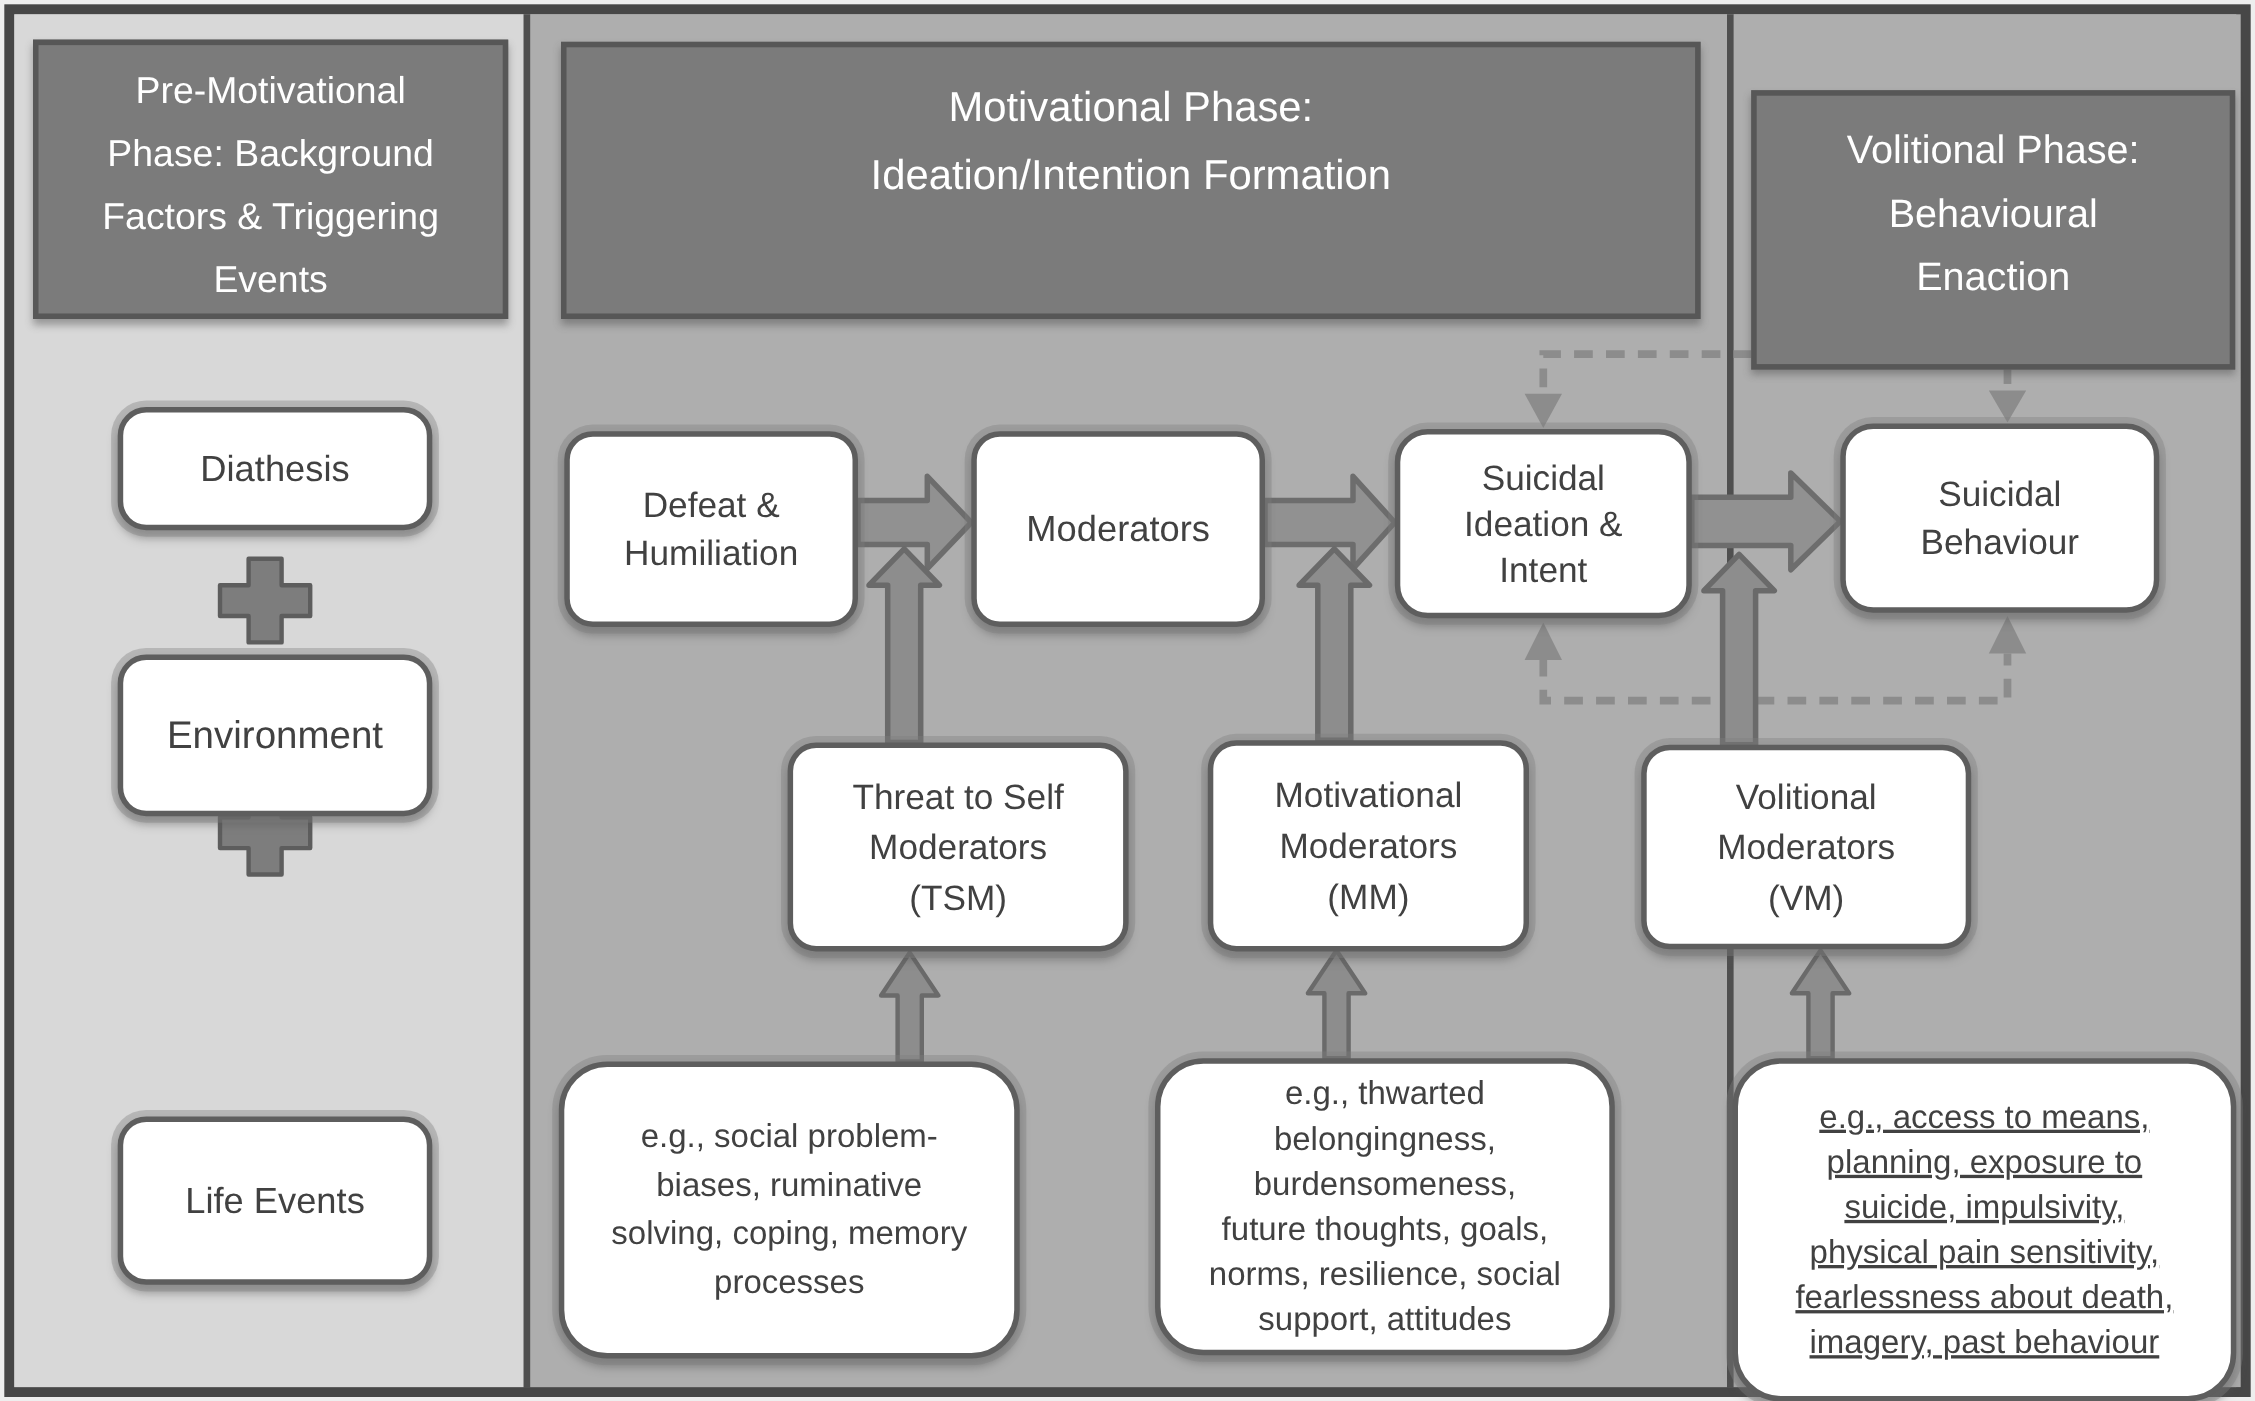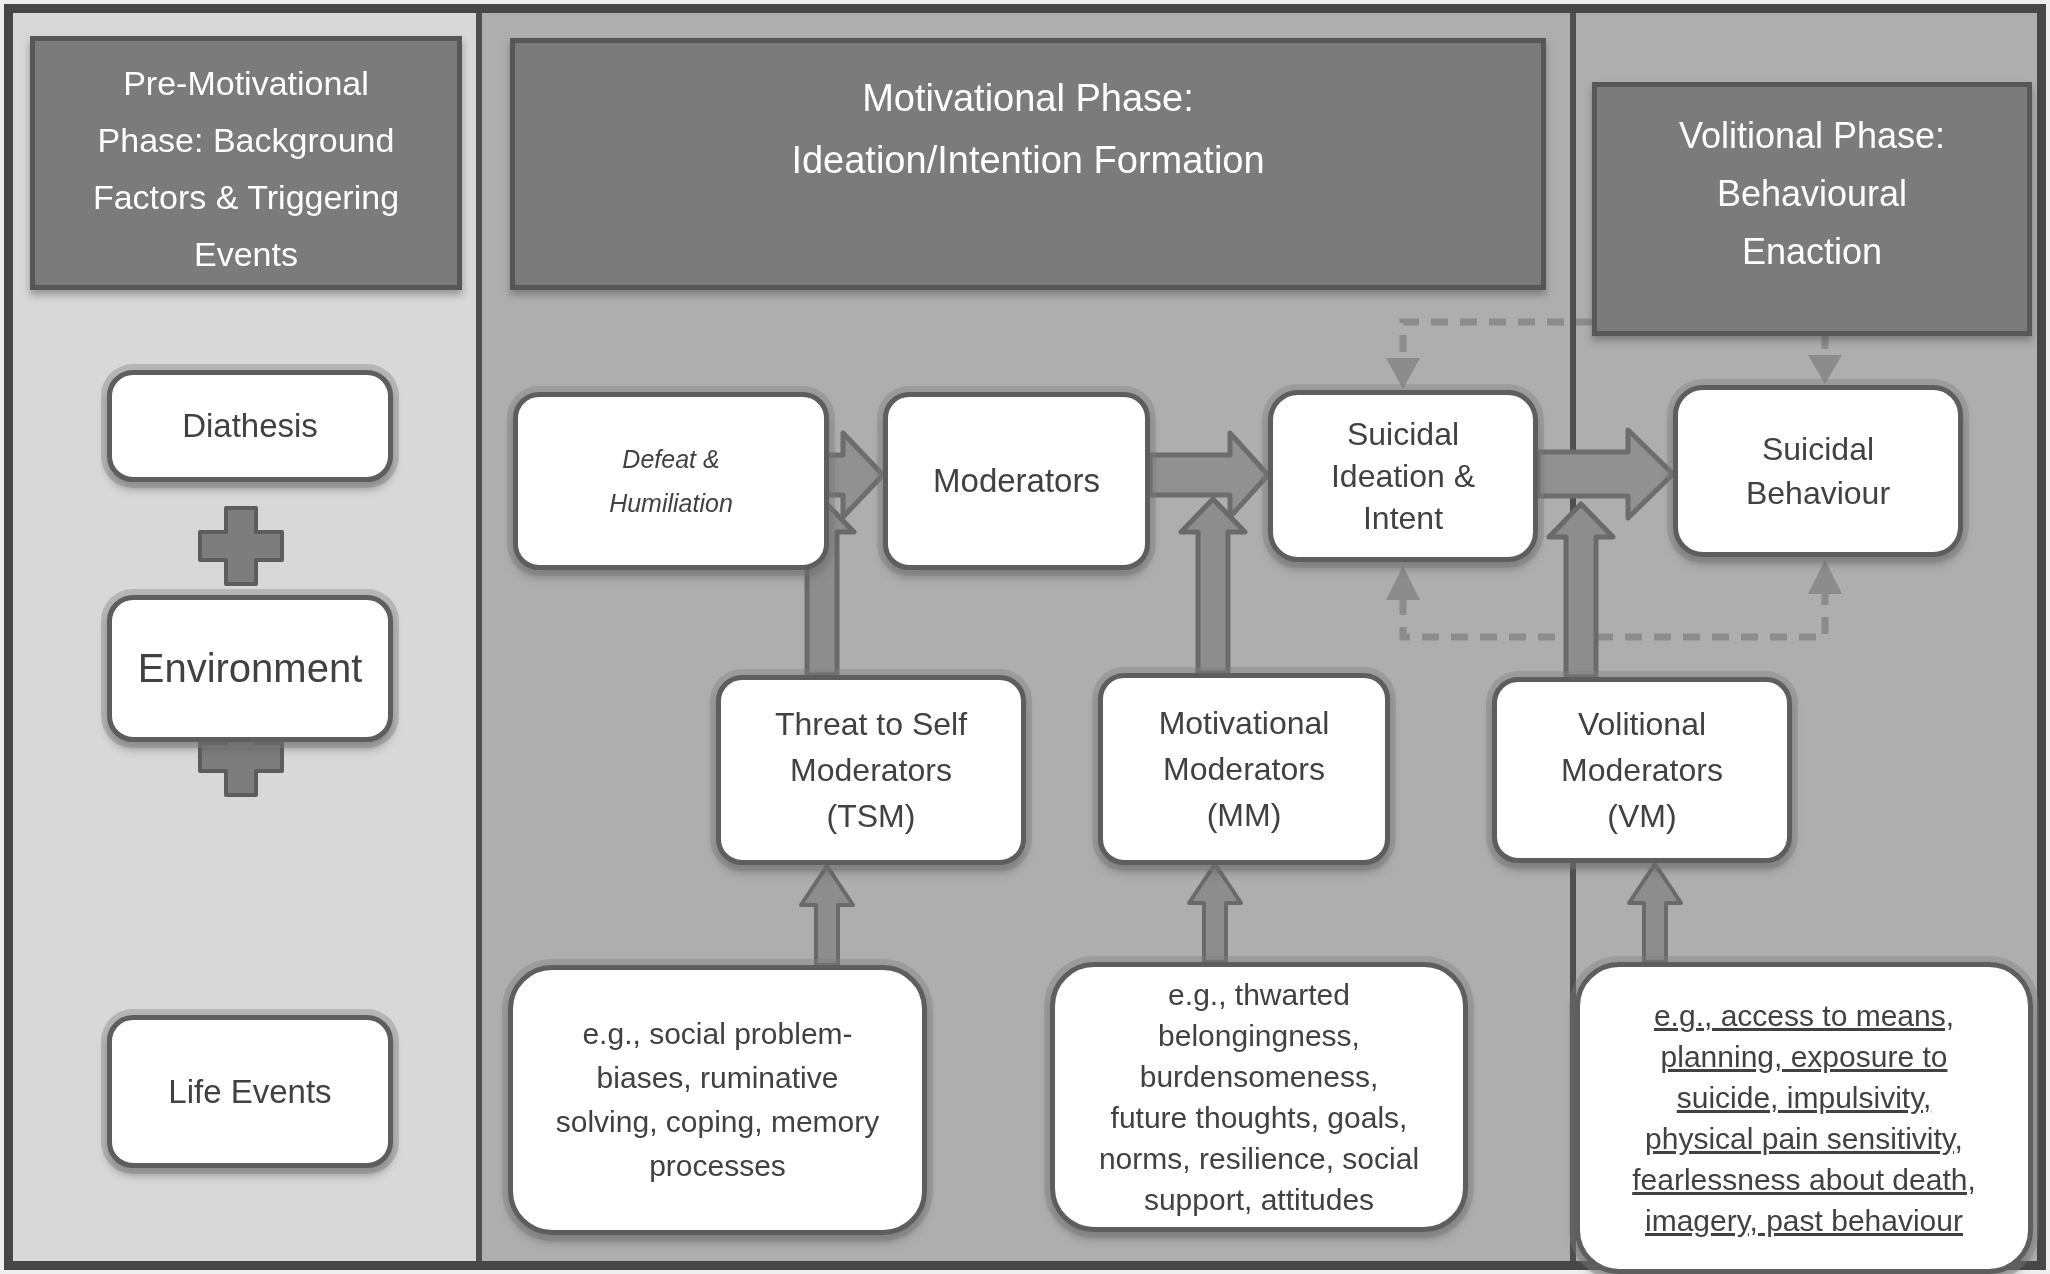--- a/index.html
+++ b/index.html
@@ -21,23 +21,23 @@
        box-shadow:0 5px 7px rgba(70,70,70,0.45);}
   #h-pre{left:30px;top:36px;width:432px;height:254px;font-size:34px;line-height:57px;padding-top:14px;}
   #h-mot{left:510px;top:38px;width:1036px;height:252px;font-size:38px;line-height:62px;padding-top:24px;}
   #h-vol{left:1592px;top:36px;width:440px;height:254px;font-size:36px;line-height:58px;padding-top:20px;margin-top:46px;}
 
   .wbox{position:absolute;background:#ffffff;border:5px solid #5e5e5e;border-radius:26px;
         box-sizing:border-box;color:#414141;display:flex;flex-direction:column;
         justify-content:center;align-items:center;text-align:center;z-index:10;
         box-shadow:0 0 0 6px rgba(125,125,125,0.38),0 7px 9px rgba(85,85,85,0.5);}
   #b-diathesis{left:107px;top:370px;width:286px;height:112px;font-size:33px;}
-  #b-environment{left:107px;top:595px;width:286px;height:147px;font-size:40px;}
+  #b-environment{left:107px;top:595px;width:286px;height:147px;font-size:35px;}
   #b-life-events{left:107px;top:1015px;width:286px;height:153px;font-size:33px;}
-  #b-defeat{left:513px;top:392px;width:316px;height:178px;font-size:25px;line-height:44px;font-style:italic;}
+  #b-defeat{left:513px;top:392px;width:267px;height:178px;font-size:32px;line-height:44px;}
   #b-entrapment{left:883px;top:392px;width:267px;height:178px;font-size:33px;}
   #b-ideation{left:1268px;top:390px;width:270px;height:172px;font-size:32px;line-height:42px;border-radius:30px;}
   #b-behaviour{left:1673px;top:385px;width:290px;height:172px;font-size:32px;line-height:44px;border-radius:30px;}
   #b-tsm{left:679px;top:675px;width:310px;height:190px;font-size:32px;line-height:46px;margin-left:37px;}
   #b-mm{left:1098px;top:673px;width:292px;height:192px;font-size:32px;line-height:46px;}
   #b-vm{left:1492px;top:677px;width:300px;height:186px;font-size:32px;line-height:46px;}
   #b-tsm-ex{left:508px;top:965px;width:419px;height:270px;font-size:30px;line-height:44px;border-radius:44px;}
   #b-mm-ex{left:1050px;top:962px;width:418px;height:270px;font-size:30px;line-height:41px;border-radius:44px;}
   #b-vm-ex{left:1575px;top:962px;width:458px;height:312px;font-size:30px;line-height:41px;border-radius:44px;text-decoration:underline;}
 </style>

